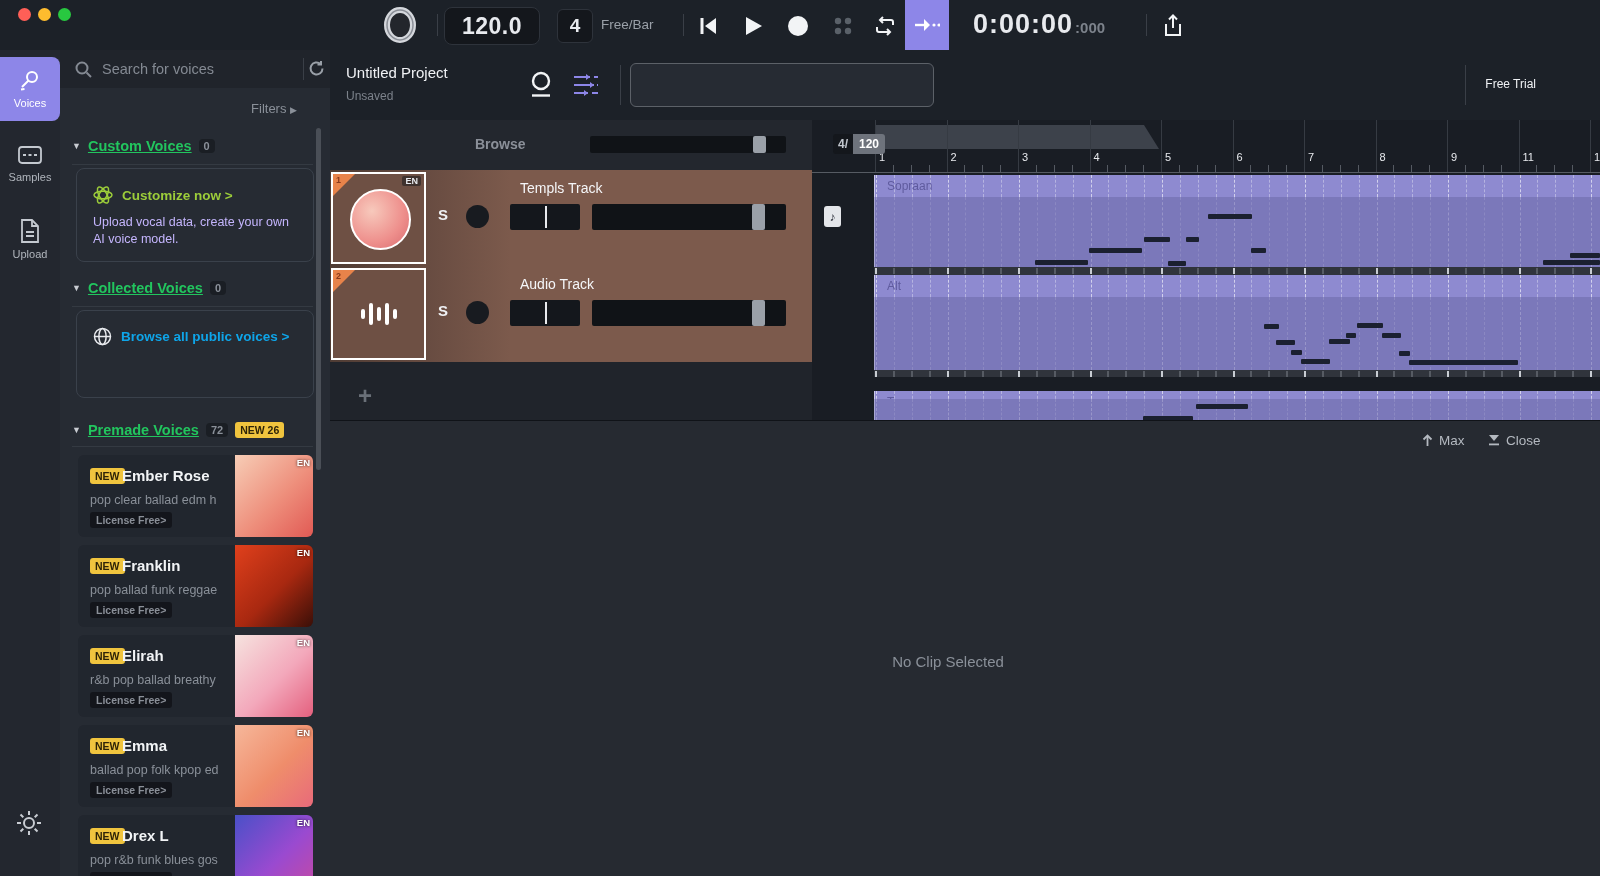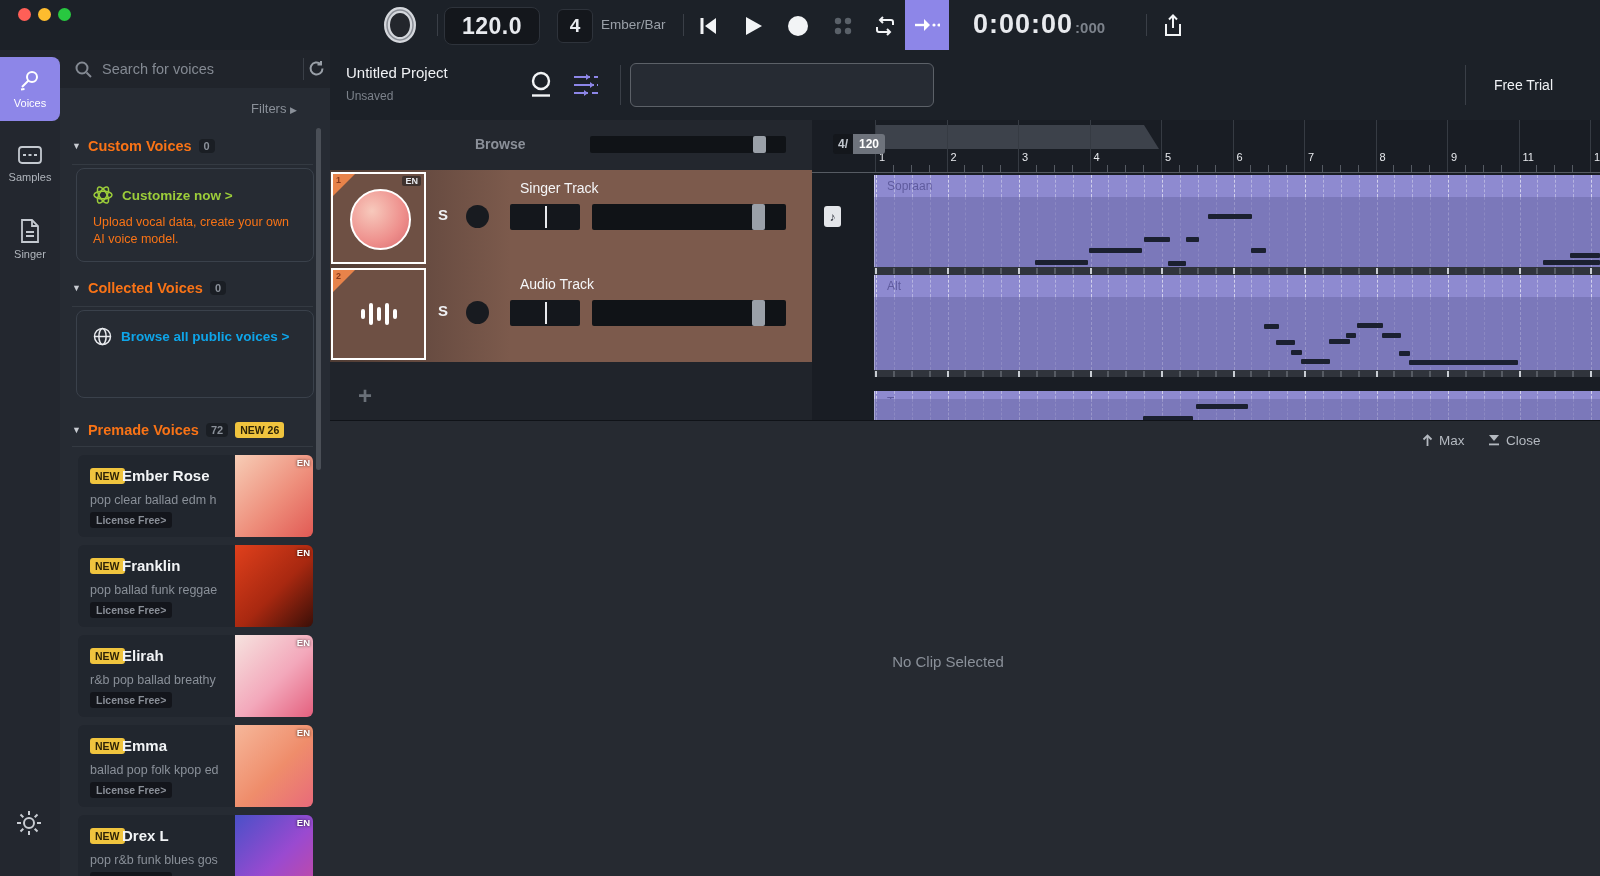--- a/index.html
+++ b/index.html
@@ -37,21 +37,21 @@
   
   #vpanel{position:absolute;left:60px;top:50px;width:270px;height:826px;background:#262b33;overflow:hidden;}
   #vsearch{position:absolute;left:0;top:0;width:270px;height:38px;background:#20242b;display:flex;align-items:center;}
   #vsearch input{background:transparent;border:0;outline:none;color:#c8ccd2;font-size:14.5px;font-family:"Liberation Sans",sans-serif;width:195px;}
   #vsearch input::placeholder{color:#848a93;}
   #search-div{position:absolute;left:243px;top:8px;width:1px;height:22px;background:#3a3f47;}
   #refresh-btn{position:absolute;left:248px;top:10px;cursor:pointer;}
   #filters{position:absolute;right:33px;top:51px;font-size:13px;color:#8a9099;cursor:pointer;}
   .sec-head{position:absolute;left:12px;display:flex;align-items:center;gap:7px;cursor:pointer;}
   .sec-tri{font-size:9px;color:#c8ccd2;}
-  .sec-title{font-size:14.5px;font-weight:bold;color:#f97316;}
+  .sec-title{font-size:14.5px;font-weight:bold;color:#22c55e;text-decoration:underline;}
   .cnt-badge{background:#1a1e24;border-radius:4px;padding:1px 5px;color:#8a9099;font-size:11px;font-weight:bold;}
   .new-badge{background:#f0c43e;border-radius:3px;padding:2px 5px;color:#2e2408;font-size:10.5px;font-weight:bold;}
   .hr{position:absolute;left:12px;width:241px;height:1px;background:#343a42;}
   .info-card{position:absolute;left:16px;width:236px;border:1px solid #3a414b;border-radius:8px;cursor:pointer;}
   .cta-row{display:flex;align-items:center;gap:9px;margin:16px 0 0 16px;font-size:13.5px;font-weight:bold;}
   .card-desc{margin:9px 16px 0 16px;font-size:12.5px;line-height:17px;}
   #vscroll{position:absolute;left:256px;top:78px;width:5px;height:342px;background:#4a4f57;border-radius:3px;cursor:pointer;}
 
   .voice-card{position:absolute;left:18px;width:235px;height:82px;background:#21262e;border-radius:6px;overflow:hidden;cursor:pointer;}
   .vc-badge{position:absolute;left:12px;top:13px;}
@@ -61,21 +61,21 @@
           color:#8a8f98;font-size:10.5px;font-weight:bold;}
   .vc-photo{position:absolute;right:0;top:0;width:78px;height:82px;}
   .vc-en{position:absolute;right:3px;top:2px;font-size:9.5px;font-weight:bold;color:#fff;text-shadow:0 0 3px rgba(0,0,0,.8);}
 
   
   #main-header{position:absolute;left:330px;top:50px;width:1270px;height:70px;background:#1c2128;}
   #proj-title{position:absolute;left:16px;top:14px;font-size:15px;color:#f0f2f5;}
   #proj-status{position:absolute;left:16px;top:39px;font-size:12px;color:#7c828b;}
   #hdr-input{position:absolute;left:292px;top:13px;width:282px;height:42px;background:#262b33;border:1.5px solid #5c6168;
              border-radius:6px;color:#e8eaee;font-size:14px;outline:none;padding:0 10px;font-family:"Liberation Sans",sans-serif;}
-  #trial{position:absolute;right:47px;top:27px;font-size:14px;color:#f0f2f5;cursor:pointer;}
+  #trial{position:absolute;right:64px;top:27px;font-size:12px;color:#f0f2f5;cursor:pointer;}
 
   
   #tracks{position:absolute;left:330px;top:120px;width:482px;height:300px;background:#20242b;}
   #master-row{position:absolute;left:0;top:0;width:482px;height:50px;background:#23272e;}
   #master-label{position:absolute;left:145px;top:16px;font-size:14px;font-weight:bold;color:#8b9099;}
   .slider{position:absolute;background:#101317;border-radius:2px;}
   .slider .handle{position:absolute;top:0;width:13px;height:100%;background:#9aa0a8;border-radius:2px;cursor:pointer;}
   .track-row{position:absolute;left:0;width:482px;height:96px;background:linear-gradient(90deg,#4f3c34 0px,#6b4e43 110px,#7c5a4c 180px,#7c5a4c 100%);}
   .track-card{position:absolute;left:1px;top:2px;width:95px;height:92px;background:#6e5044;border:2px solid #fff;box-sizing:border-box;cursor:pointer;overflow:hidden;}
   .corner{position:absolute;left:0;top:0;width:0;height:0;border-top:22px solid #e8834a;border-right:22px solid transparent;}
@@ -135,21 +135,21 @@
     <div id="logo">
       <svg width="34" height="36" viewBox="0 0 34 36">
         <ellipse cx="17" cy="18" rx="13" ry="15" fill="#23262c" stroke="#d4d7dc" stroke-width="6"></ellipse>
         <ellipse cx="17" cy="18" rx="13" ry="15" fill="none" stroke="#8a8e96" stroke-width="1.5"></ellipse>
       </svg>
     </div>
 
     <div class="vdiv" style="left:437px"></div>
     <div id="tempo-box">120.0</div>
     <div id="beat-box">4</div>
-    <div id="beatbar-label">Ember/Bar</div>
+    <div id="beatbar-label">Free/Bar</div>
     <div class="vdiv" style="left:683px"></div>
 
     <div class="tbtn" style="left:695px">
       <svg width="22" height="22" viewBox="0 0 22 22">
           <path d="M5 3v16" stroke="#f2f4f6" stroke-width="3"></path>
           <path d="M19 3L8 11l11 8z" fill="#f2f4f6"></path>
         </svg>
     </div>
     <div class="tbtn" style="left:740px">
       <svg width="22" height="22" viewBox="0 0 22 22">
@@ -214,21 +214,21 @@
           <path d="M6 12h3M11.5 12h3M17 12h3" stroke-dasharray="3 2"></path>
       </svg>
       <span class="lbl">Samples</span>
     </div>
     <div class="rail-tab" id="tab-templs">
       <svg width="22" height="26" viewBox="0 0 22 26" fill="none" stroke="#c4c9d0" stroke-width="1.8">
         <path d="M3 2h10l6 6v16H3z"></path>
           <path d="M13 2v6h6"></path>
           <path d="M7 14h8M7 18h8"></path>
       </svg>
-      <span class="lbl">Singer</span>
+      <span class="lbl">Upload</span>
     </div>
     <div id="gear">
       <svg width="30" height="30" viewBox="0 0 30 30" fill="none" stroke="#c8ccd2" stroke-width="2">
         <circle cx="15" cy="15" r="5"></circle>
         <path d="M15 3v4M15 23v4M3 15h4M23 15h4M6.5 6.5l2.8 2.8M20.7 20.7l2.8 2.8M6.5 23.5l2.8-2.8M20.7 9.3l2.8-2.8"></path>
       </svg>
     </div>
   </div>
 
   <div id="vpanel">
@@ -259,21 +259,21 @@
     <div class="hr" style="top:114px"></div>
     <div class="info-card" style="top:118px;height:92px">
       <div class="cta-row" style="color:#9ccd3a">
         <svg width="20" height="20" viewBox="0 0 20 20" fill="none" stroke="#9ccd3a" stroke-width="1.5">
           <ellipse cx="10" cy="10" rx="9" ry="3.8"></ellipse>
           <ellipse cx="10" cy="10" rx="9" ry="3.8" transform="rotate(60 10 10)"></ellipse>
           <ellipse cx="10" cy="10" rx="9" ry="3.8" transform="rotate(120 10 10)"></ellipse>
         </svg>
         <span>Customize now &gt;</span>
       </div>
-      <div class="card-desc" style="color:#f97316">Upload vocal data, create your own AI voice model.</div>
+      <div class="card-desc" style="color:#c4b5fd">Upload vocal data, create your own AI voice model.</div>
     </div>
 
     <div class="sec-head" style="top:230px">
       <span class="sec-tri">▼</span>
       <span class="sec-title">Collected Voices</span>
       <span class="cnt-badge">0</span>
     </div>
     <div class="hr" style="top:256px"></div>
     <div class="info-card" style="top:260px;height:86px">
       <div class="cta-row" style="color:#0ea5e9">
@@ -375,21 +375,21 @@
       </div>
     </div>
 
     <div class="track-row" style="top:50px">
       <div class="track-card">
         <div class="corner"></div>
         <div class="corner-num">1</div>
         <div class="card-en">EN</div>
         <div class="avatar-circle"></div>
       </div>
-      <div class="trk-name">Singer Track</div>
+      <div class="trk-name">Templs Track</div>
       <div class="solo">S</div>
       <div class="rec-circle"></div>
       <div class="pan-box">
           <i></i>
         </div>
       <div class="slider" style="left:262px;top:34px;width:194px;height:26px">
         <div class="handle" style="left:160px"></div>
       </div>
     </div>
 

